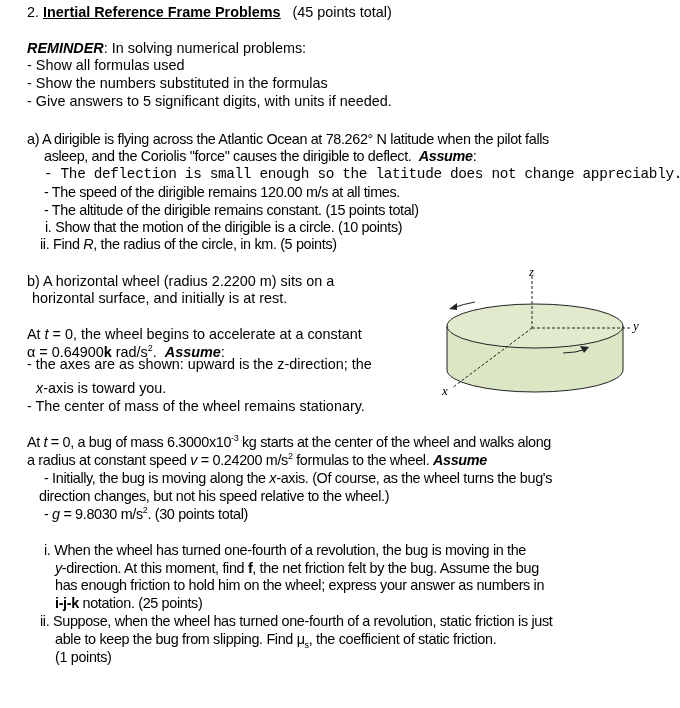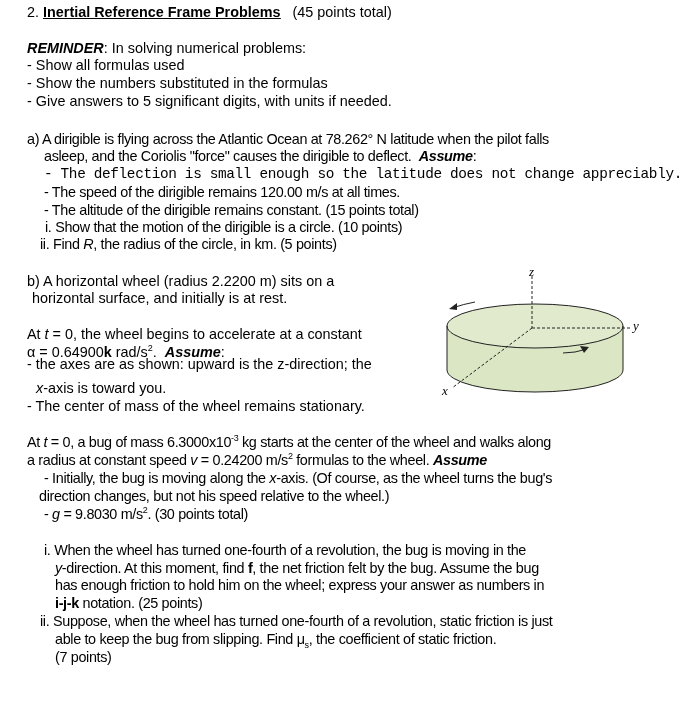--- a/index.html
+++ b/index.html
@@ -96,13 +96,13 @@
   <i>y</i><span>-direction.  At this moment, find </span><b>f</b><span>, the net friction felt by the bug.  Assume the bug</span>
 </div>
 <div class="ln narrow" style="left:55px; top:577px;text-align:center;">has enough friction to hold him on the wheel; express your answer as numbers in</div>
 <div class="ln narrow" style="left:55px; top:595px;">
   <b>i-j-k</b><span> notation.   (25 points)</span>
 </div>
 <div class="ln narrow" style="left:40px; top:613px;">ii. Suppose, when the wheel has turned one-fourth of a revolution, static friction is just</div>
 <div class="ln narrow" style="left:55px; top:631px;">
   <span>able to keep the bug from slipping.  Find  μ</span><sub>s</sub><span>, the coefficient of static friction.</span>
 </div>
-<div class="ln narrow" style="left:55px; top:649px;">(7 points)</div>
+<div class="ln narrow" style="left:55px; top:649px;">(1 points)</div>
 
 </body></html>

